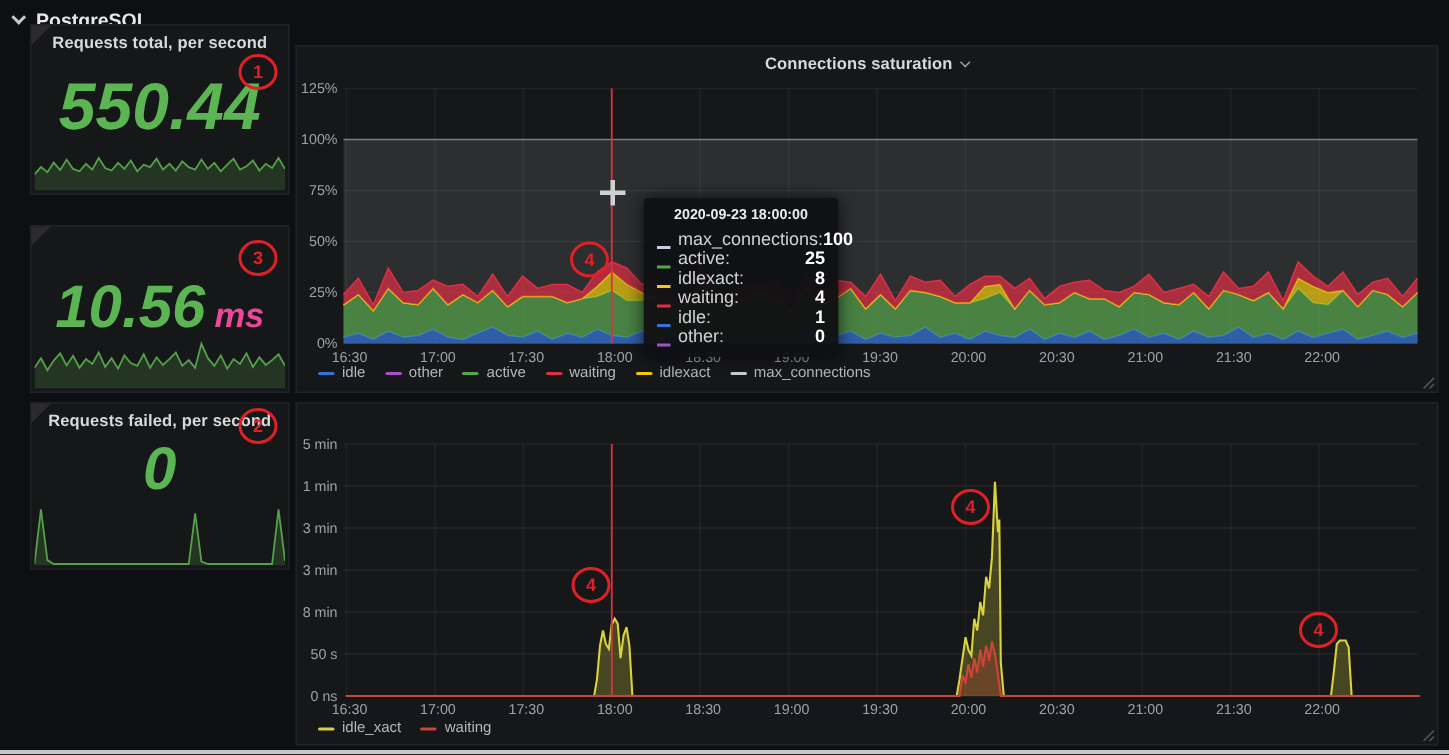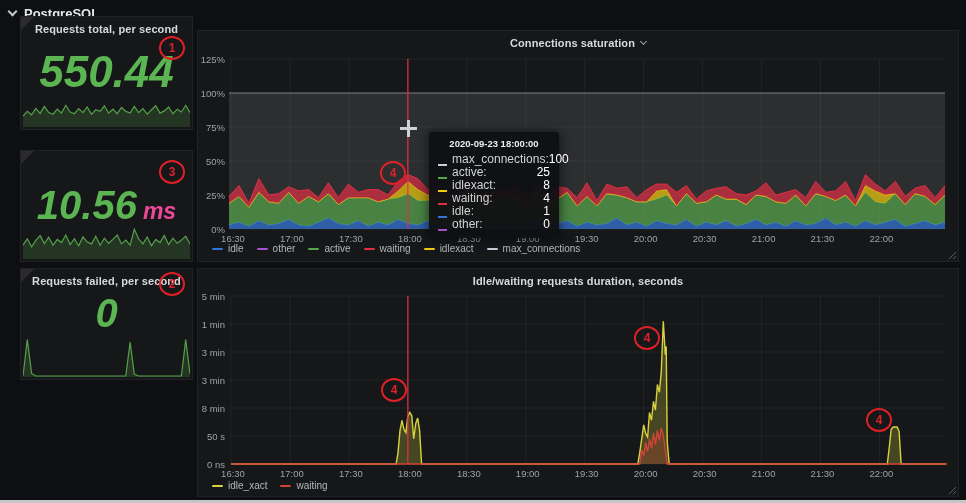--- a/index.html
+++ b/index.html
@@ -31,21 +31,21 @@
   .legend{position:absolute;left:14px;display:flex;gap:13px;font-size:10px;color:#b4b7ba;
           align-items:center;}
   .leg-item{display:flex;align-items:center;gap:5px;cursor:pointer;}
   .leg-dash{width:11px;height:2px;border-radius:1px;}
   
   .tooltip{position:absolute;background:rgba(16,17,19,0.96);border-radius:3px;
            padding:6px 9px 7px;width:112px;box-shadow:0 0 12px rgba(0,0,0,0.65);z-index:7;}
   .tt-title{font-size:9.5px;font-weight:700;color:#eceded;text-align:center;margin-bottom:4px;}
   .tt-row{display:flex;align-items:flex-end;font-size:12px;color:#d0d2d4;line-height:13px;}
   .tt-dash{width:9px;height:2px;margin-right:5px;flex:none;}
-  .tt-val{margin-left:auto;font-weight:400;color:#fff;}
+  .tt-val{margin-left:auto;font-weight:700;color:#fff;}
   
   .ann{position:absolute;width:22px;height:20px;border:2px solid #df2127;border-radius:50%;
        color:#df2127;font-weight:700;font-size:12px;display:flex;align-items:center;
        justify-content:center;z-index:6;}
   
   .cross{position:absolute;width:17px;height:17px;z-index:5;}
   .cross:before{content:"";position:absolute;left:7px;top:0;width:3px;height:17px;background:#ced1d3;}
   .cross:after{content:"";position:absolute;top:7px;left:0;height:3px;width:17px;background:#ced1d3;}
   .resize-handle{position:absolute;right:1px;bottom:1px;width:10px;height:10px;cursor:nwse-resize;}
   .win-edge{position:absolute;left:0;bottom:0;width:100%;height:3px;background:#c3c7ca;}
@@ -216,25 +216,20 @@
           <div class="">max_connections</div>
         </div>
       </div>
     <svg class="resize-handle" width="10" height="10">
       <line x1="2" y1="9" x2="9" y2="2" stroke="#5a5c60" stroke-width="1"></line>
       <line x1="6" y1="9" x2="9" y2="6" stroke="#5a5c60" stroke-width="1"></line>
     </svg>
   </div>
 
   <div class="panel" id="bot-chart-panel" style="left:197px;top:268px;width:762px;height:229px;">
-    <div class="p-title">
-      <span class="chart-title">
-        <span>Idle/waiting requests duration, seconds</span>
-      </span>
-    </div>
     <svg id="bot-svg" width="760" height="200" viewBox="0 0 760 200" style="position:absolute;left:0;top:0;">
         <line x1="31" y1="195" x2="747" y2="195" stroke="rgba(255,255,255,0.06)" stroke-width="1"></line>
         <line x1="31" y1="167" x2="747" y2="167" stroke="rgba(255,255,255,0.06)" stroke-width="1"></line>
         <line x1="31" y1="139" x2="747" y2="139" stroke="rgba(255,255,255,0.06)" stroke-width="1"></line>
         <line x1="31" y1="111" x2="747" y2="111" stroke="rgba(255,255,255,0.06)" stroke-width="1"></line>
         <line x1="31" y1="83" x2="747" y2="83" stroke="rgba(255,255,255,0.06)" stroke-width="1"></line>
         <line x1="31" y1="55" x2="747" y2="55" stroke="rgba(255,255,255,0.06)" stroke-width="1"></line>
         <line x1="31" y1="27" x2="747" y2="27" stroke="rgba(255,255,255,0.06)" stroke-width="1"></line>
         <line x1="33" y1="27" x2="33" y2="195" stroke="rgba(255,255,255,0.05)" stroke-width="1"></line>
         <line x1="91.95" y1="27" x2="91.95" y2="195" stroke="rgba(255,255,255,0.05)" stroke-width="1"></line>

